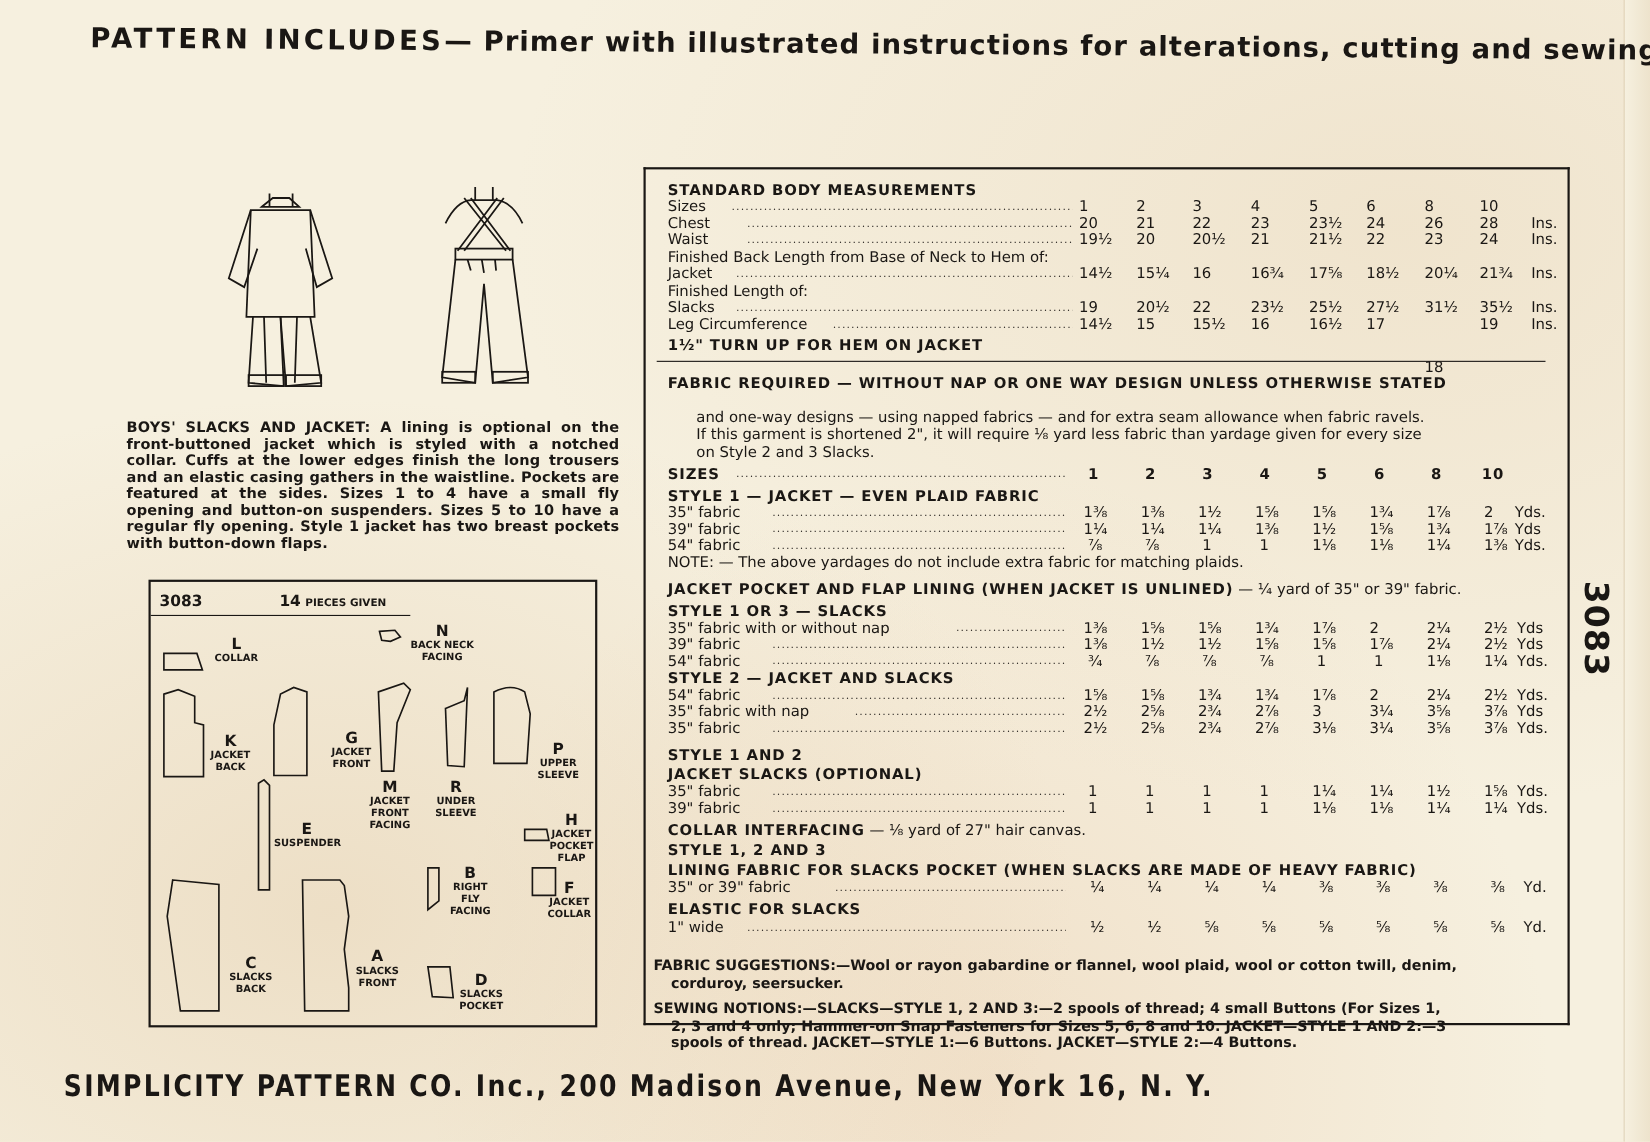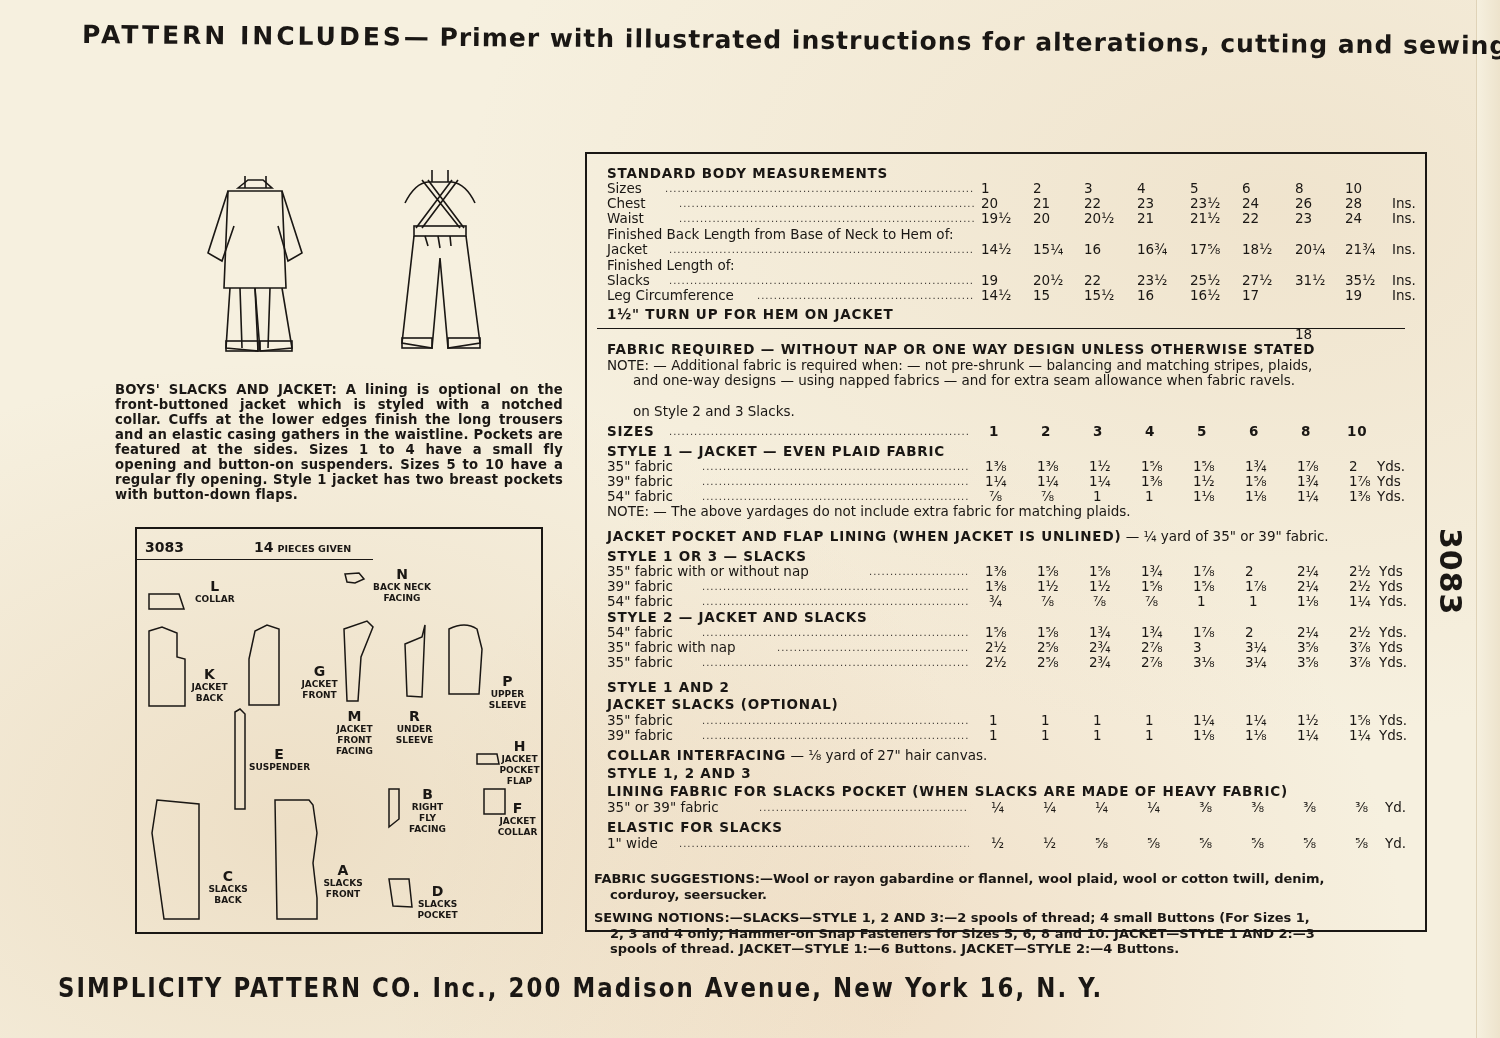--- a/index.html
+++ b/index.html
@@ -250,22 +250,22 @@
 
   <div class="row head" style="top:155px;">
       <span class="lbl">1½" TURN UP FOR HEM ON JACKET</span>
     </div>
 
   <div class="sep" style="top:176px;"></div>
 
   <div class="row head" style="top:190px;">
       <span class="lbl">FABRIC REQUIRED — WITHOUT NAP OR ONE WAY DESIGN UNLESS OTHERWISE STATED</span>
     </div>
-  <div class="note" style="top:206px;">NOTE: — Additional fabric is required when: — not pre-shrunk — balancing and matching stripes, plaids,</div>
   <div class="note" style="top:221px;left:46px;">and one-way designs — using napped fabrics — and for extra seam allowance when fabric ravels.</div>
+  <div class="note" style="top:236px;left:46px;">If this garment is shortened 2", it will require ⅛ yard less fabric than yardage given for every size</div>
   <div class="note" style="top:252px;left:46px;">on Style 2 and 3 Slacks.</div>
 
   <div class="row head" style="top:272px;">
     <span class="lbl">SIZES</span>
     <span class="dots" style="left:62px;width:300px;font-weight:normal;">..............................................................................................</span>
     <span class="v" style="left:382px;">1</span>
     <span class="v" style="left:434px;">2</span>
     <span class="v" style="left:486px;">3</span>
     <span class="v" style="left:538px;">4</span>
     <span class="v" style="left:590px;">5</span>

